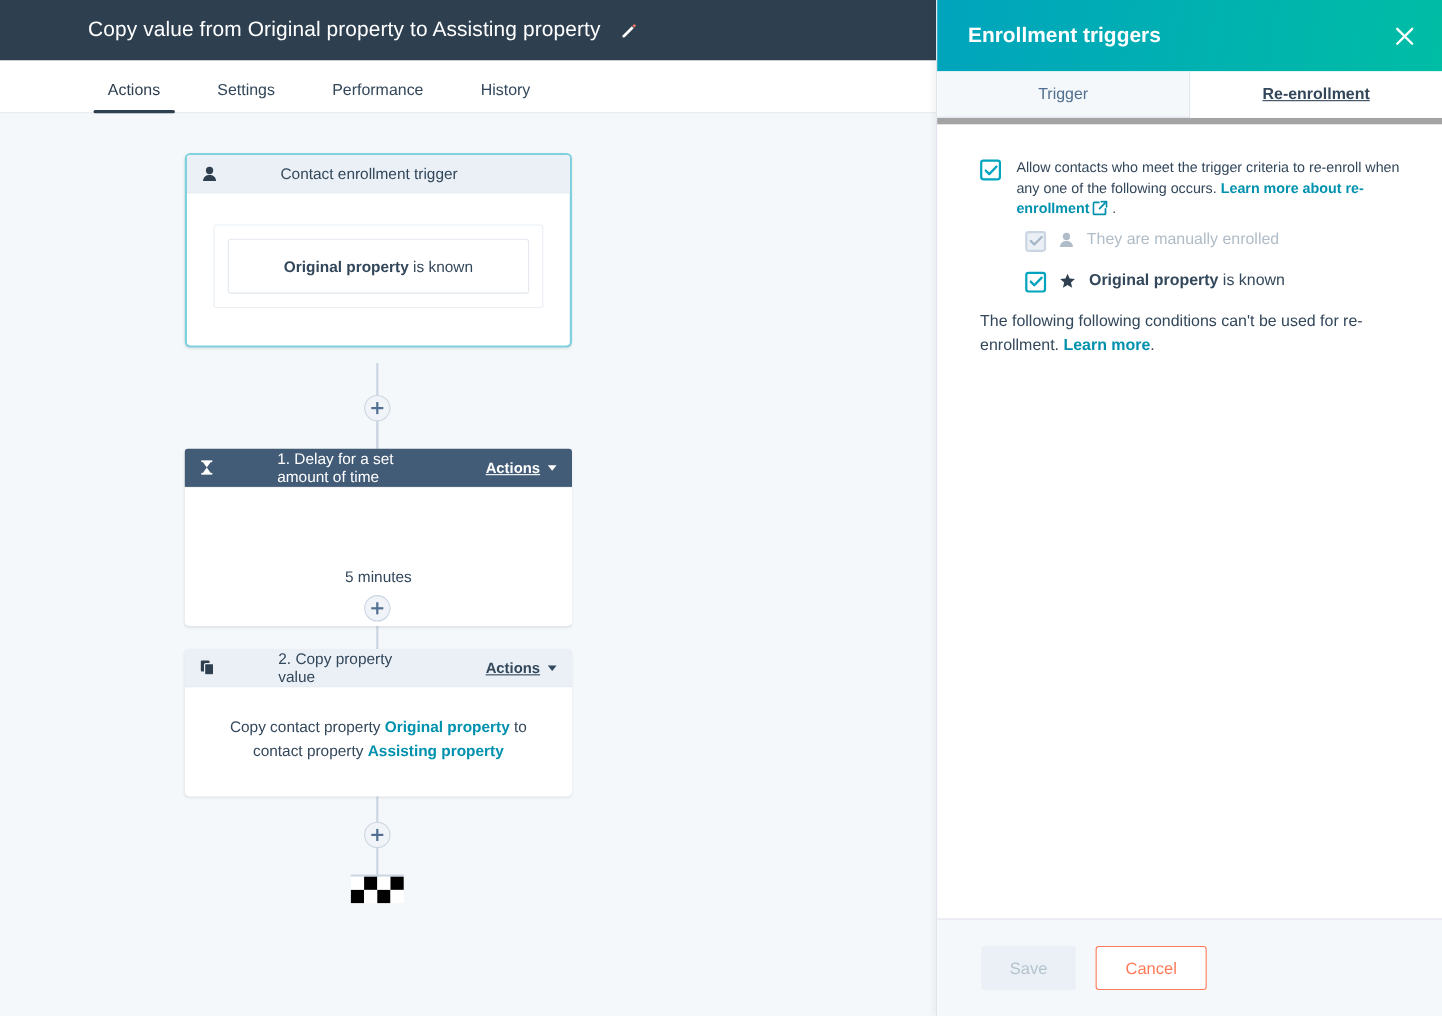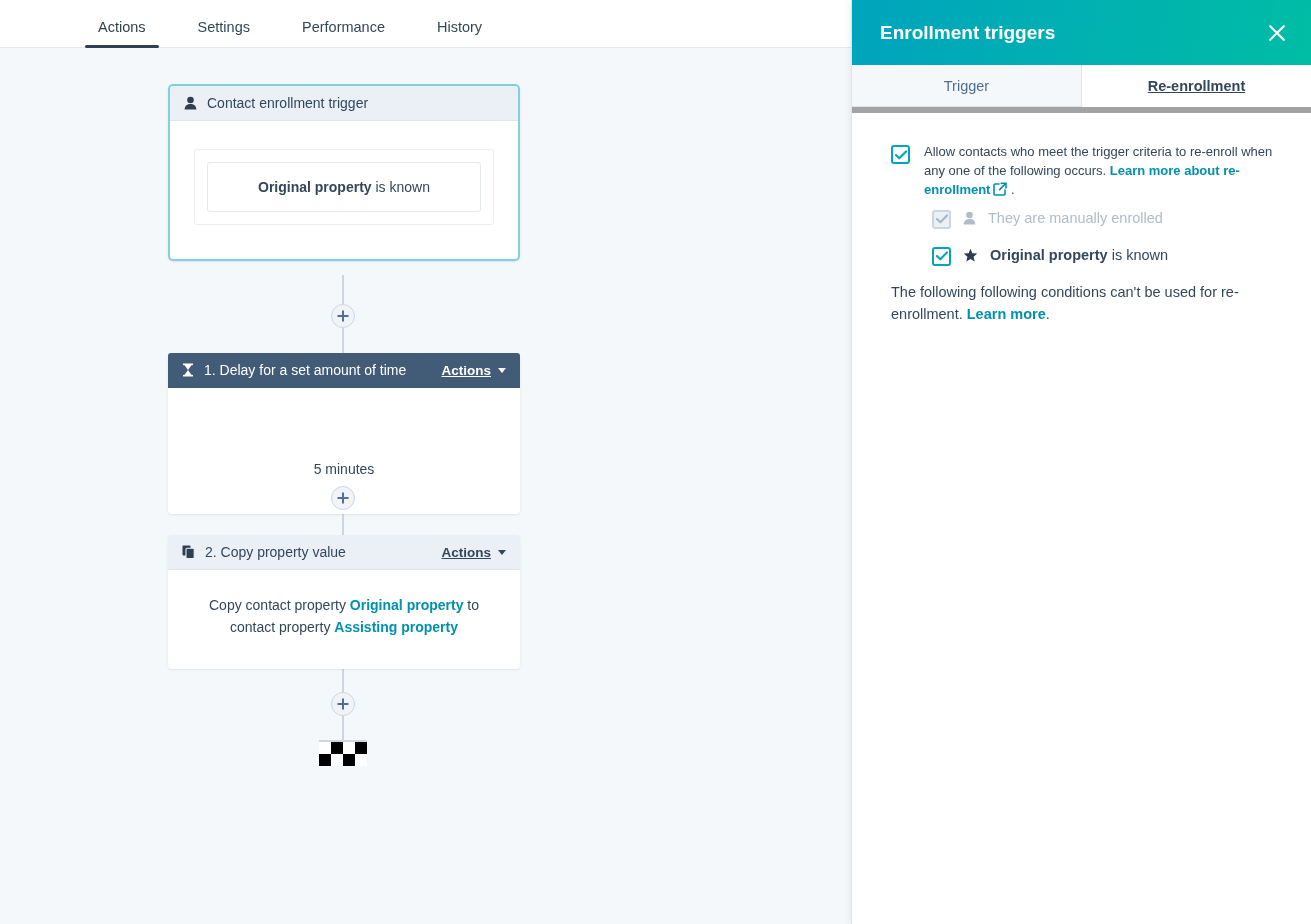--- a/index.html
+++ b/index.html
@@ -75,20 +75,21 @@
     z-index: 2;
   }
   .card.trigger-card {
     border: 2px solid #7fd1de; border-radius: 5px;
   }
   .card-head {
     display: flex; align-items: center;
     height: 35px; padding: 0 14px;
     font-size: 14px;
     border-radius: 3px 3px 0 0;
+    gap: 48px;
   }
   .card-head .hicon {
     display: inline-flex; align-items: center;
     margin-right: 10px;
   }
   .trigger-card .card-head {
     background: #eaf0f6; color: #33475b;
     border-bottom: 1px solid #dfe5ec;
   }
   .delay-card .card-head {
@@ -238,20 +239,31 @@
     border: 1px solid #ff7a59; cursor: pointer;
   }
 </style>
 </head>
 <body>
 
 <div class="app">
 
   <div class="workflow-area">
 
+    <div class="titlebar">
+      <span class="title-text">Copy value from Original property to Assisting property</span>
+      <span class="pencil-icon">
+        <svg width="16" height="16" viewBox="0 0 16 16">
+          <g transform="rotate(0 8 8)">
+            <path d="M2.2 12.1 L10.4 3.9 L12.1 5.6 L3.9 13.8 L1.8 14.2 Z" fill="#ffffff"></path>
+            <path d="M10.9 3.4 L11.9 2.4 A1.2 1.2 0 0 1 13.6 4.1 L12.6 5.1 Z" fill="#ff7a59"></path>
+          </g>
+        </svg>
+      </span>
+    </div>
 
     <div class="tabbar">
       <div class="tab active">Actions</div>
       <div class="tab">Settings</div>
       <div class="tab">Performance</div>
       <div class="tab">History</div>
     </div>
 
     <div class="canvas">
 
@@ -422,16 +434,20 @@
         </div>
 
       </div>
 
       <div class="note">
         <span>The following following conditions can't be used for re-enrollment. </span><span class="link-teal-plain">Learn more</span><span>.</span>
       </div>
 
     </div>
 
+    <div class="panel-foot">
+      <button class="btn btn-save" disabled="">Save</button>
+      <button class="btn btn-cancel">Cancel</button>
+    </div>
 
   </div>
 
 </div>
 
 </body></html>

